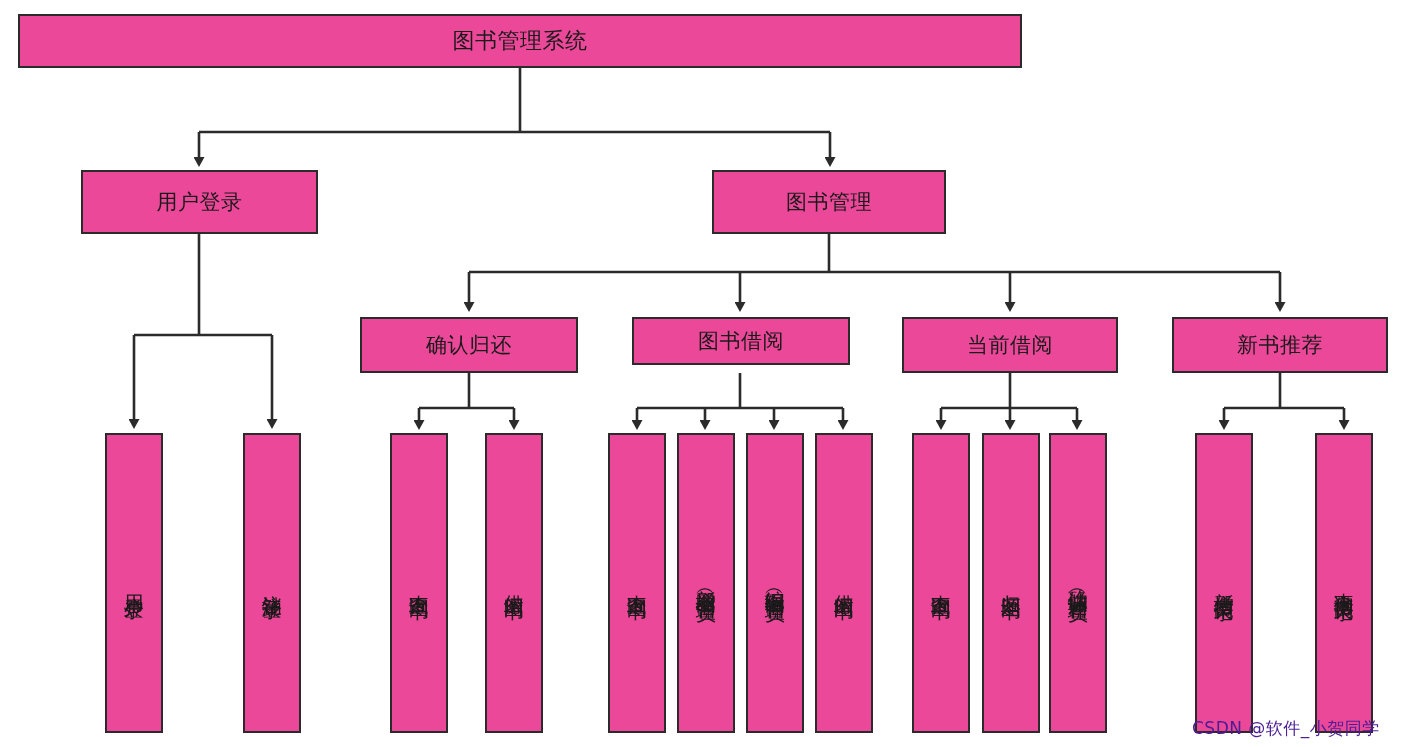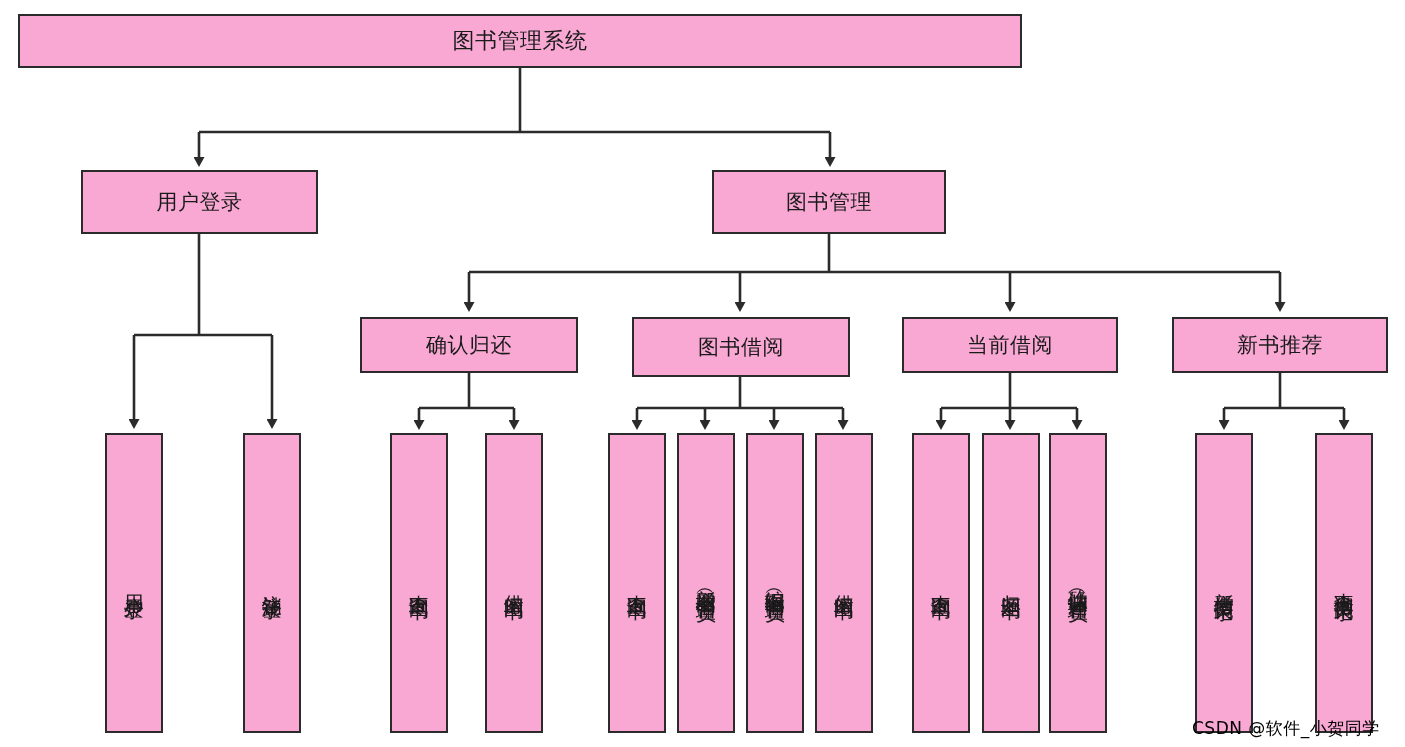--- a/index.html
+++ b/index.html
@@ -23,21 +23,21 @@
     left: 0;
     top: 0;
     width: 1405px;
     height: 747px;
     pointer-events: none;
   }
   .node {
     position: absolute;
     box-sizing: border-box;
     border: 2px solid #2b2b2b;
-    background: #f9a8d4;
+    background: #ec4899;
     display: flex;
     align-items: center;
     justify-content: center;
     color: #1a1a1a;
     text-align: center;
   }
   .node .label {
     display: block;
     line-height: 1.18;
     letter-spacing: 0.5px;
@@ -58,21 +58,21 @@
   .node.vert .label {
     writing-mode: vertical-rl;
     text-orientation: upright;
     font-size: 20px;
     line-height: 1.32;
     letter-spacing: 2px;
     white-space: nowrap;
   }
   .watermark {
     position: absolute;
-    color: #000000;
+    color: #4c1d95;
     font-size: 17px;
     letter-spacing: 0.5px;
     white-space: nowrap;
   }
 </style>
 </head>
 <body>
 
 <div id="canvas">
 
@@ -135,21 +135,21 @@
   </div>
 
   <div class="node horiz" style="left:712px; top:170px; width:234px; height:64px;">
     <span class="label">图书管理</span>
   </div>
 
   <div class="node horiz" style="left:360px; top:317px; width:218px; height:56px;">
     <span class="label">确认归还</span>
   </div>
 
-  <div class="node horiz" style="left:632px; top:317px; width:218px; height:60px;">
+  <div class="node horiz" style="left:632px; top:317px; width:218px; height:48px;">
     <span class="label">图书借阅</span>
   </div>
 
   <div class="node horiz" style="left:902px; top:317px; width:216px; height:56px;">
     <span class="label">当前借阅</span>
   </div>
 
   <div class="node horiz" style="left:1172px; top:317px; width:216px; height:56px;">
     <span class="label">新书推荐</span>
   </div>

